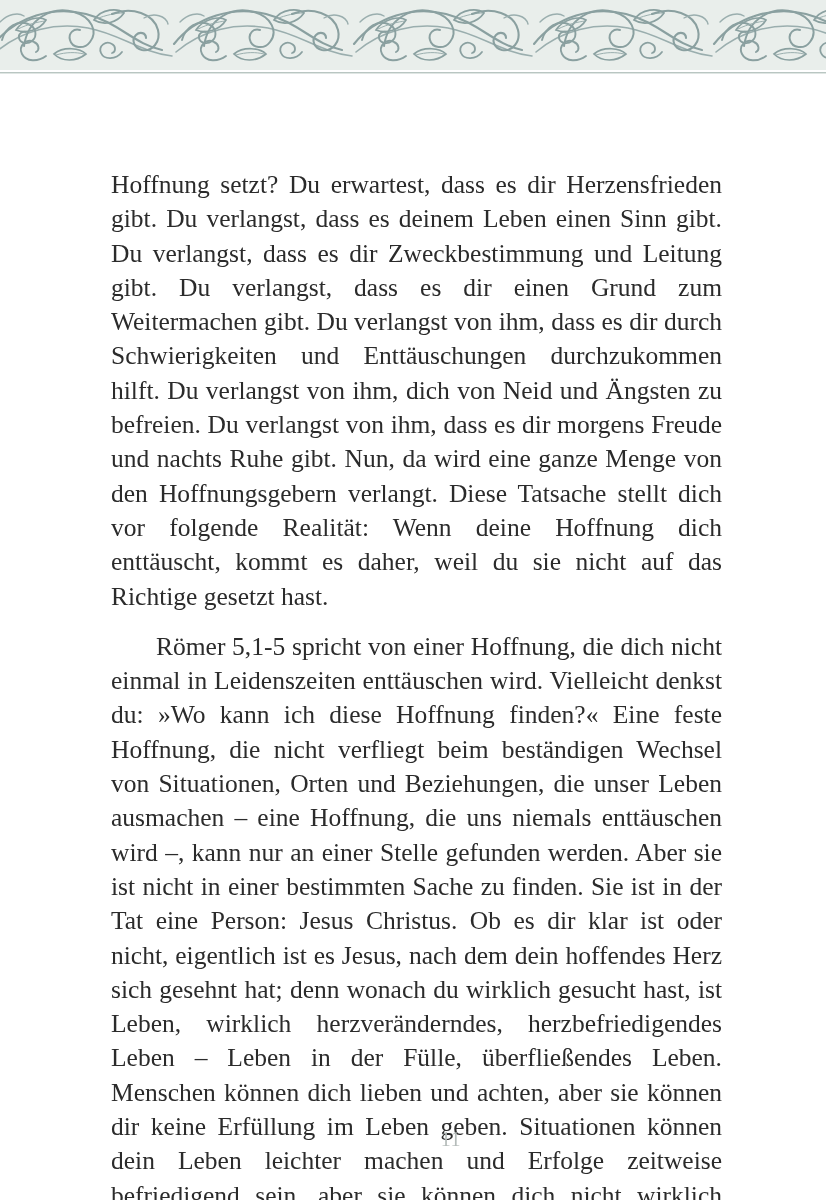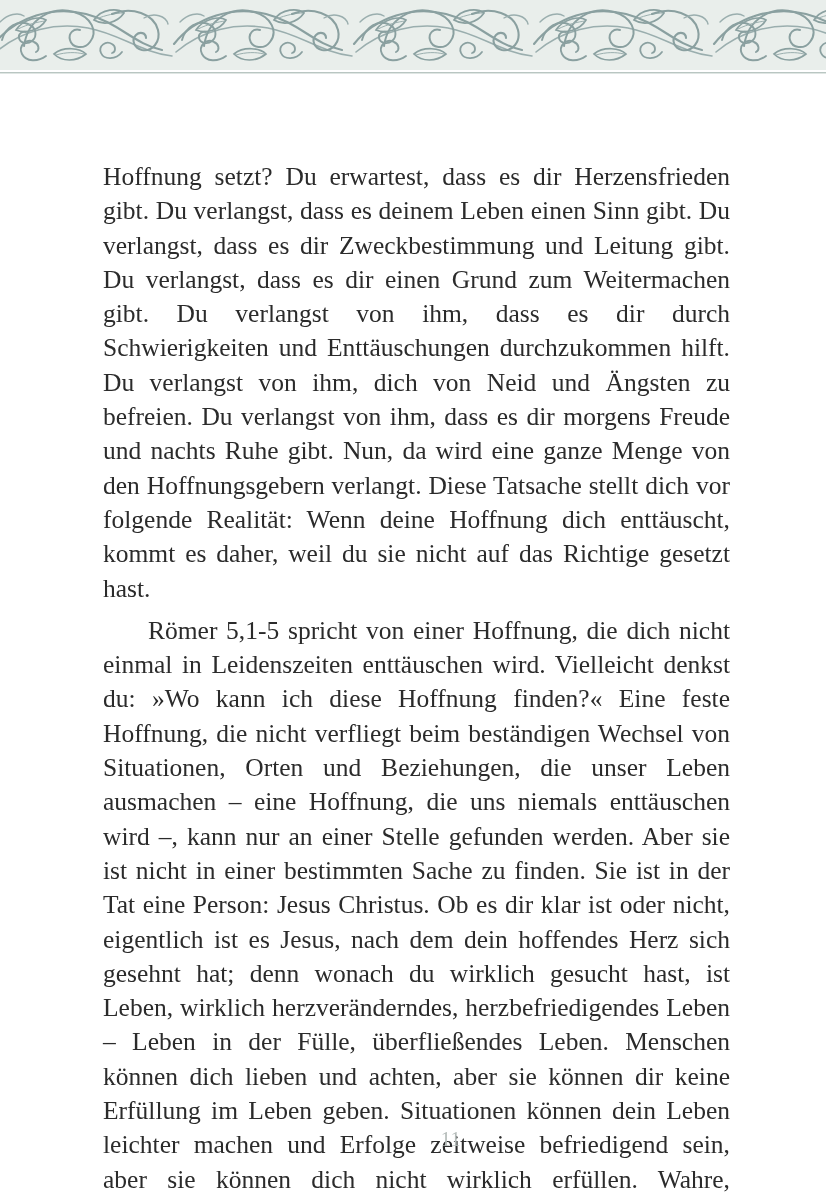--- a/index.html
+++ b/index.html
@@ -65,21 +65,21 @@
     top: 152px;
     width: 643px;
     font-size: 25.5px;
     line-height: 34.3px;
     color: #2b2b2b;
     text-align: justify;
     text-justify: inter-word;
     -webkit-font-smoothing: antialiased;
   }
   .text-block p {
-    margin: 8px;
+    margin: 16px;
     text-align: justify;
     hyphens: manual;
   }
   .text-block p.indented {
     text-indent: 45px;
   }
 
   
   .folio {
     position: absolute;

